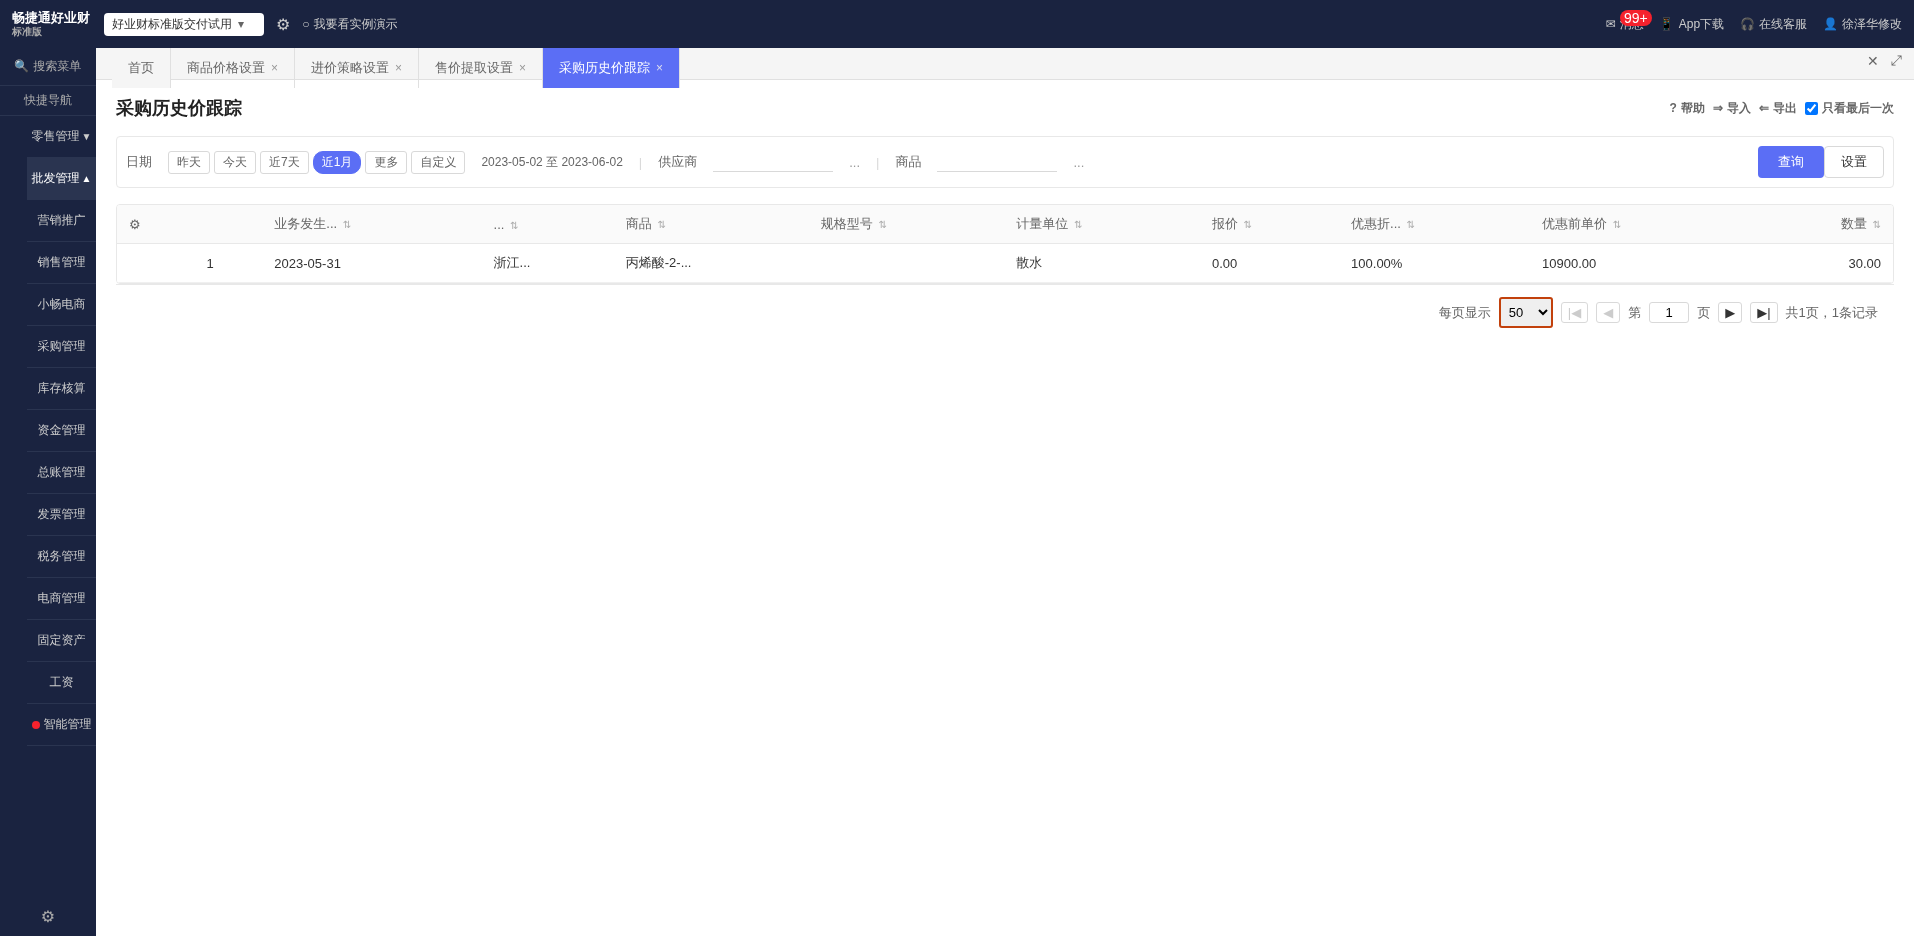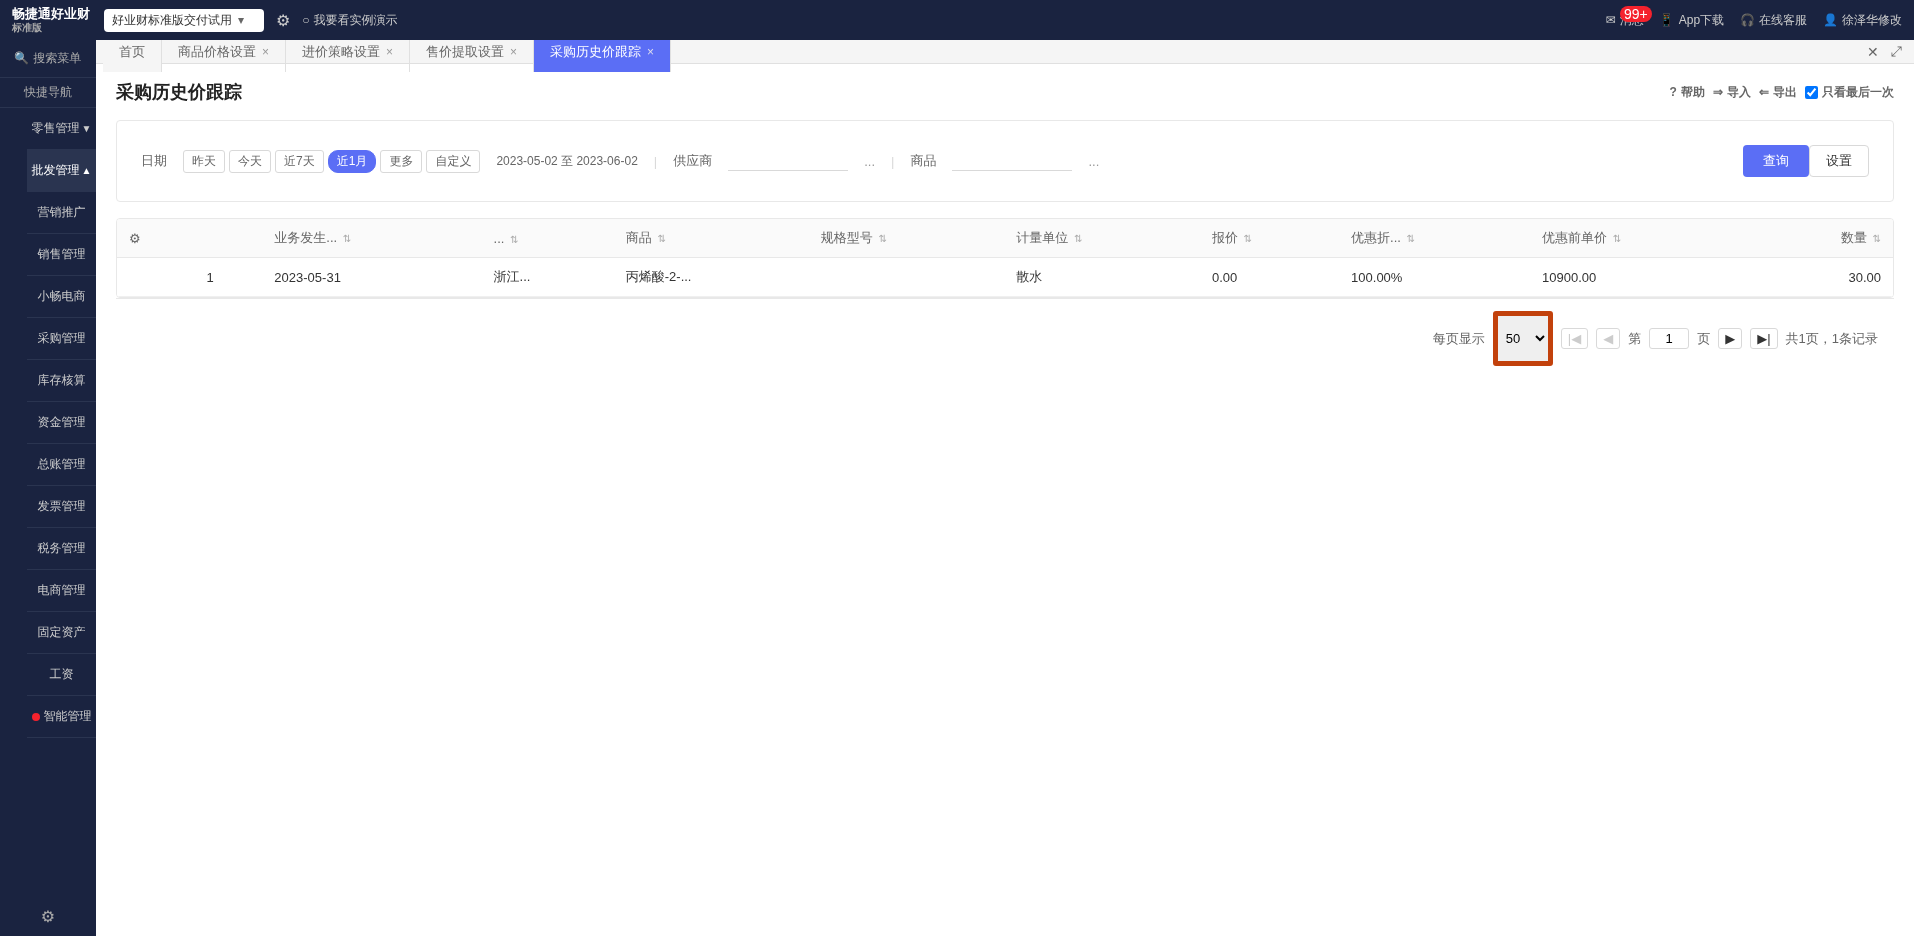--- a/index.html
+++ b/index.html
@@ -1,19 +1,19 @@
 <!DOCTYPE html>
 <html><head>
   <meta charset="utf-8">
   <style>
     * { box-sizing: border-box; margin: 0; padding: 0; }
     body { font-family: "Microsoft YaHei", Arial, sans-serif; font-size: 13px; color: #333; background: #f0f2f5; display: flex; flex-direction: column; height: 100vh; overflow: hidden; }
 
     
-    .topbar { height: 40px; background: #1a2340; display: flex; align-items: center; padding: 0 12px; gap: 12px; flex-shrink: 0; }
+    .topbar { height: 48px; background: #1a2340; display: flex; align-items: center; padding: 0 12px; gap: 12px; flex-shrink: 0; }
     .topbar-logo { color: #fff; font-size: 13px; font-weight: bold; display: flex; flex-direction: column; line-height: 1.2; min-width: 80px; }
     .topbar-logo .sub { font-size: 10px; color: #aaa; }
     .topbar-selector { background: #fff; border-radius: 4px; padding: 3px 8px; font-size: 12px; display: flex; align-items: center; gap: 6px; cursor: pointer; color: #333; min-width: 160px; }
     .topbar-selector .arrow { color: #666; }
     .topbar-settings { color: #ccc; cursor: pointer; font-size: 16px; }
     .topbar-demo { color: #ccc; font-size: 12px; cursor: pointer; display: flex; align-items: center; gap: 4px; }
     .topbar-right { margin-left: auto; display: flex; align-items: center; gap: 16px; }
     .topbar-right-item { color: #ccc; font-size: 12px; cursor: pointer; display: flex; align-items: center; gap: 4px; position: relative; }
     .badge { background: #f5222d; color: #fff; font-size: 14px; border-radius: 8px; padding: 0 4px; position: absolute; top: -6px; right: -8px; min-width: 18px; text-align: center; }
 
@@ -28,37 +28,37 @@
     .sidebar-item.active { color: #fff; background: #2a3450; }
     .sidebar-item .expand-icon { font-size: 10px; margin-left: 2px; }
     .sidebar-bottom { margin-top: auto; padding: 10px; text-align: center; }
     .sidebar-gear { color: #aaa; font-size: 16px; cursor: pointer; }
     .sidebar-dot { width: 8px; height: 8px; background: #f5222d; border-radius: 50%; display: inline-block; margin-right: 4px; }
 
     
     .content-area { flex: 1; display: flex; flex-direction: column; overflow: hidden; background: #fff; }
 
     
-    .tab-bar { height: 24px; background: #f5f5f5; display: flex; align-items: center; border-bottom: 1px solid #e0e0e0; flex-shrink: 0; padding-left: 7px; }
+    .tab-bar { height: 32px; background: #f5f5f5; display: flex; align-items: flex-start; border-bottom: 1px solid #e0e0e0; flex-shrink: 0; padding-left: 16px; }
     .tab { padding: 0 16px; height: 40px; display: flex; align-items: center; gap: 6px; font-size: 13px; cursor: pointer; color: #666; border-right: 1px solid #e0e0e0; white-space: nowrap; }
     .tab.active { background: #fff; color: #333; border-bottom: 2px solid #5b6ef5; }
     .tab .close-btn { color: #999; font-size: 12px; cursor: pointer; }
     .tab.home { background: #f5f5f5; }
     .tab-end { margin-left: auto; display: flex; align-items: center; padding: 0 8px; gap: 4px; }
     .tab-end-btn { color: #666; cursor: pointer; font-size: 14px; padding: 4px; }
 
     
     .page-content { flex: 1; overflow-y: auto; padding: 16px 20px; }
     .page-title { font-size: 18px; font-weight: bold; color: #222; margin-bottom: 16px; display: flex; align-items: center; justify-content: space-between; }
     .page-title-actions { display: flex; align-items: center; gap: 8px; font-size: 12px; color: #666; }
     .page-title-actions .action-item { display: flex; align-items: center; gap: 4px; cursor: pointer; }
     .only-last-checkbox { display: flex; align-items: center; gap: 4px; }
 
     
-    .filter-area { background: #fff; border: 1px solid #e8e8e8; border-radius: 4px; padding: 24px; margin-bottom: 16px; }
+    .filter-area { background: #fff; border: 1px solid #e8e8e8; border-radius: 4px; padding: 9px; margin-bottom: 16px; }
     .filter-row { display: flex; align-items: center; gap: 16px; flex-wrap: wrap; }
     .filter-label { color: #666; font-size: 13px; white-space: nowrap; }
     .date-btns { display: flex; align-items: center; gap: 4px; justify-content: space-between; }
     .date-btn { padding: 2px 8px; border: 1px solid #d9d9d9; border-radius: 3px; cursor: pointer; font-size: 12px; color: #666; background: #fff; }
     .date-btn.active { background: #5b6ef5; color: #fff; border-color: #5b6ef5; border-radius: 10px; }
     .date-range { font-size: 12px; color: #666; }
     .filter-separator { color: #d9d9d9; }
     .filter-input { border: none; border-bottom: 1px solid #d9d9d9; outline: none; padding: 2px 4px; font-size: 13px; min-width: 120px; color: #333; }
     .filter-dots { color: #999; cursor: pointer; }
     .filter-actions { margin-left: auto; display: flex; }
@@ -71,21 +71,21 @@
     thead tr { background: #fafafa; }
     thead th { padding: 10px 12px; text-align: left; color: #666; font-weight: normal; border-bottom: 1px solid #e8e8e8; white-space: nowrap; }
     thead th .sort-icon { color: #aaa; font-size: 10px; margin-left: 2px; }
     tbody tr { background: #fff; }
     tbody td { padding: 10px 12px; border-bottom: 1px solid #f0f0f0; color: #333; }
     .th-gear { color: #666; }
 
     
     .pagination { display: flex; align-items: center; justify-content: flex-end; padding: 12px 16px; gap: 8px; font-size: 13px; color: #333; background: #fff; border-top: 1px solid #e8e8e8; }
     .pagination-label { color: #666; text-align: right; }
-    .pagination-select { border: 5px solid #c2410c; border-radius: 3px; padding: 14px 4px; font-size: 13px; }
+    .pagination-select { border: 2px solid #c2410c; border-radius: 3px; padding: 5px 4px; font-size: 13px; }
     .pagination-btn { border: 1px solid #d9d9d9; border-radius: 3px; padding: 2px 6px; cursor: pointer; background: #fff; color: #333; font-size: 13px; }
     .pagination-btn:disabled { color: #ccc; cursor: not-allowed; }
     .pagination-input { border: 1px solid #d9d9d9; border-radius: 3px; padding: 2px 6px; width: 40px; text-align: center; font-size: 13px; }
     .pagination-info { color: #666; }
   </style>
 </head>
 <body>
 
 <div class="topbar">
   <div class="topbar-logo">

